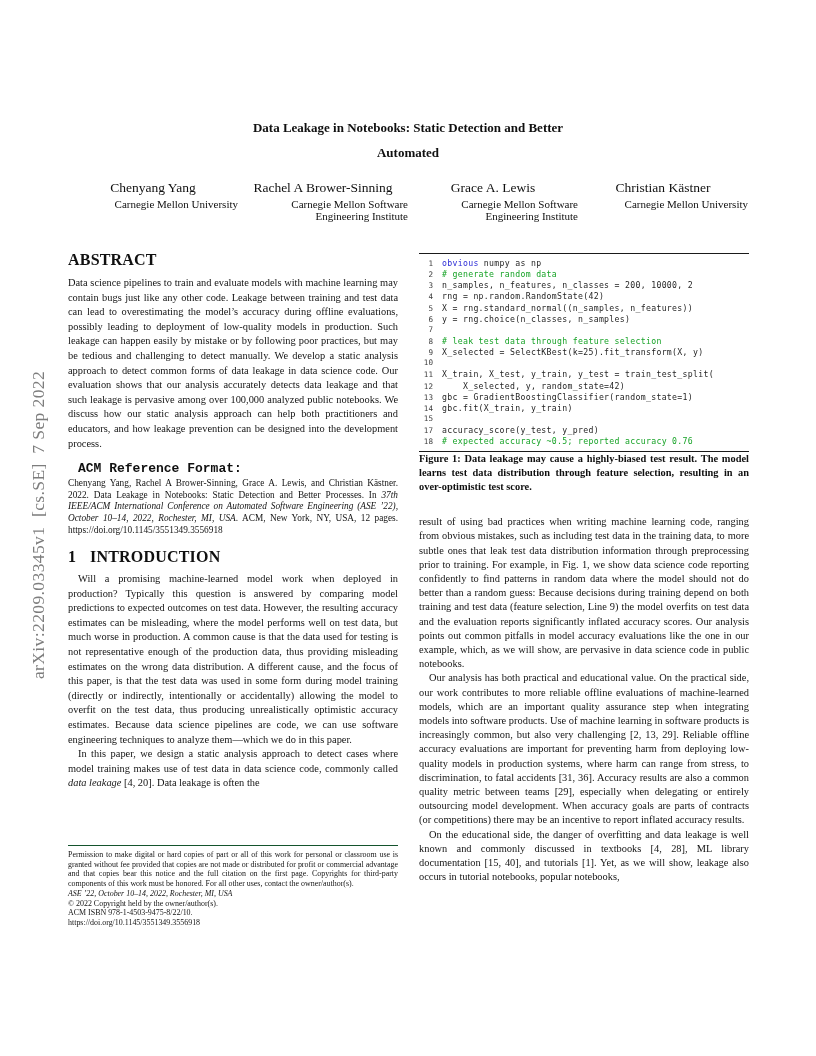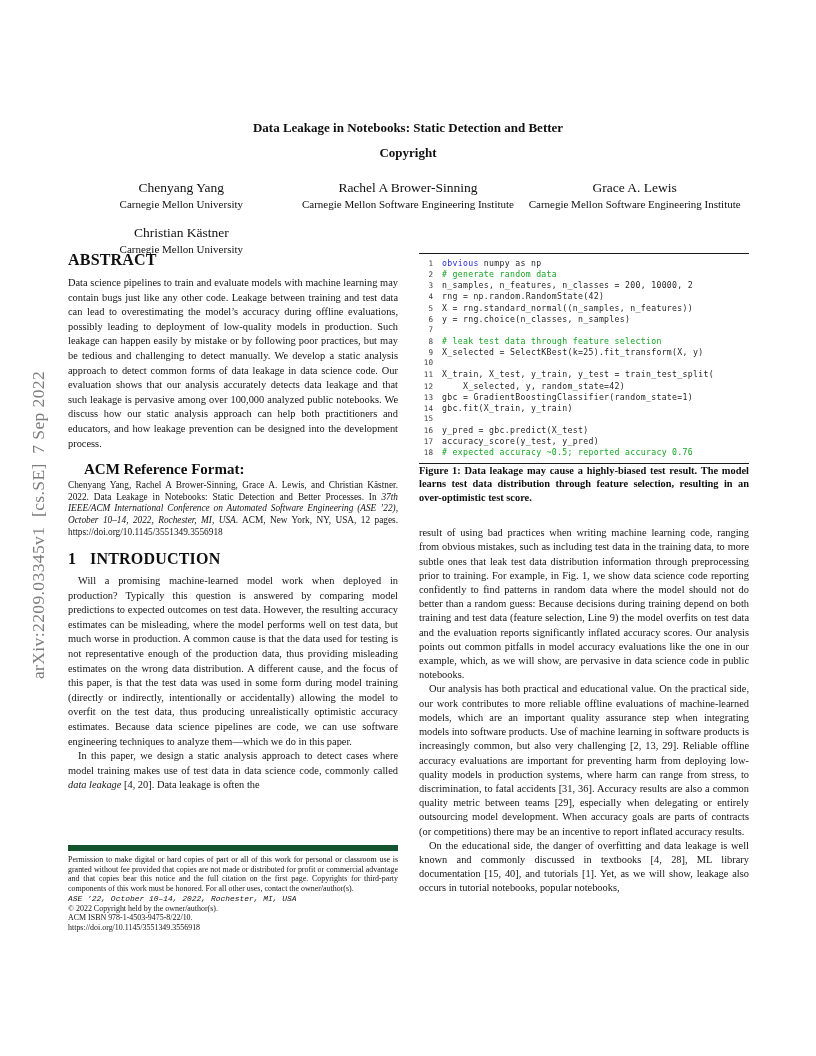--- a/index.html
+++ b/index.html
@@ -6,67 +6,67 @@
   .page{position:relative;width:816px;height:1056px;background:#ffffff;overflow:hidden;
         font-family:"Liberation Serif",serif;color:#141414;}
 
   
   .arxiv-sidebar{position:absolute;top:525px;left:38px;transform:translate(-50%,-50%) rotate(-90deg);
         white-space:pre;color:#7d7d7d;font-size:17.5px;letter-spacing:.4px;}
 
   
   .header{position:absolute;top:107px;left:0;right:0;text-align:center;}
   .title{margin:8px;font-size:13px;font-weight:bold;line-height:25px;color:#101010;}
-  .authors{display:grid;grid-template-columns:1fr 1fr 1fr;width:680px;margin:15px auto 0;row-gap:15px;}
+  .authors{display:grid;grid-template-columns:1fr 1fr 1fr 1fr;width:680px;margin:15px auto 0;row-gap:15px;}
   .author .name{display:block;font-size:13.5px;color:#101010;}
-  .author .affil{display:block;font-size:11px;margin-top:2px;color:#101010;}
+  .author .affil{display:block;font-size:11px;margin-top:2px;color:#101010;text-align:right;}
 
   
   .col{position:absolute;width:330px;}
   .col.left{left:68px;top:251px;}
   .col.right{left:419px;top:253px;}
 
   .h-sec{margin:0 0 7px;font-size:16px;font-weight:bold;letter-spacing:.2px;color:#101010;}
   .h-sec .secnum{display:inline-block;width:22px;}
   .h-intro{margin:12px 0 6px;}
   .body{margin:0;font-size:10.4px;line-height:14.6px;color:#141414;}
   .justify{text-align:justify;}
   .indent{text-indent:10px;}
-  .refhead{margin:10px 16px 2px;font-size:15px;font-weight:bold;color:#101010;}
+  .refhead{margin:10px 10px 2px;font-size:13px;font-weight:bold;color:#101010;font-family:Liberation Mono, monospace;}
   .refsmall{margin:0;font-size:9.3px;line-height:11.6px;}
 
   
   figure{margin:0;}
   .code{border-top:1.3px solid #1a1a1a;border-bottom:1.3px solid #1a1a1a;padding:4px 0;}
   .code-row{display:flex;align-items:baseline;height:11.15px;}
   .lno{flex:none;width:14px;text-align:right;margin-right:9px;
        font-family:"DejaVu Sans Mono",monospace;font-size:7.6px;color:#3d3d3d;}
   .cline{font-family:"DejaVu Sans Mono",monospace;font-size:8.2px;letter-spacing:.3px;
        white-space:pre;color:#1f1f1f;}
   .kw{color:#2c2cd6;}
   .com{color:#17a327;}
   figcaption{font-size:10.4px;font-weight:bold;line-height:13.9px;color:#101010;}
   .rcol-paras{margin-top:21px;}
   .rcol-paras .body{line-height:14.2px;}
 
   
-  .footnote{position:absolute;left:68px;top:845px;width:330px;border-top:6px solid #14532d;
+  .footnote{position:absolute;left:68px;top:845px;width:330px;border-top:1px solid #14532d;
        padding-top:4px;font-size:7.95px;line-height:9.7px;color:#141414;}
   .footnote p{margin:0;}
-  .footnote .it{font-style:italic;font-family:Liberation Mono, monospace;}
+  .footnote .it{font-style:italic;}
 </style>
 </head>
 <body>
 
 <div class="page">
 
   <div class="arxiv-sidebar">arXiv:2209.03345v1  [cs.SE]  7 Sep 2022</div>
 
   <header class="header">
-    <h1 class="title"><span>Data Leakage in Notebooks: Static Detection and Better</span><br><span>Copyright</span></h1>
+    <h1 class="title"><span>Data Leakage in Notebooks: Static Detection and Better</span><br><span>Automated</span></h1>
     <div class="authors" id="authors">
         <div class="author">
           <span class="name">Chenyang Yang</span>
           <span class="affil">Carnegie Mellon University</span>
         </div>
         <div class="author">
           <span class="name">Rachel A Brower-Sinning</span>
           <span class="affil">Carnegie Mellon Software Engineering Institute</span>
         </div>
         <div class="author">
@@ -149,24 +149,20 @@
           </div>
           <div class="code-row">
             <span class="lno">14</span>
             <span class="cline"><span>gbc.fit(X_train, y_train)</span></span>
           </div>
           <div class="code-row">
             <span class="lno">15</span>
             <span class="cline"></span>
           </div>
           <div class="code-row">
-            <span class="lno">16</span>
-            <span class="cline"><span>y_pred = gbc.predict(X_test)</span></span>
-          </div>
-          <div class="code-row">
             <span class="lno">17</span>
             <span class="cline"><span>accuracy_score(y_test, y_pred)</span></span>
           </div>
           <div class="code-row">
             <span class="lno">18</span>
             <span class="cline"><span class="com"># expected accuracy ~0.5; reported accuracy 0.76</span></span>
           </div>
         </div>
       <figcaption class="justify">Figure 1: Data leakage may cause a highly-biased test result. The model learns test data distribution through feature selection, resulting in an over-optimistic test score.</figcaption>
     </figure>

